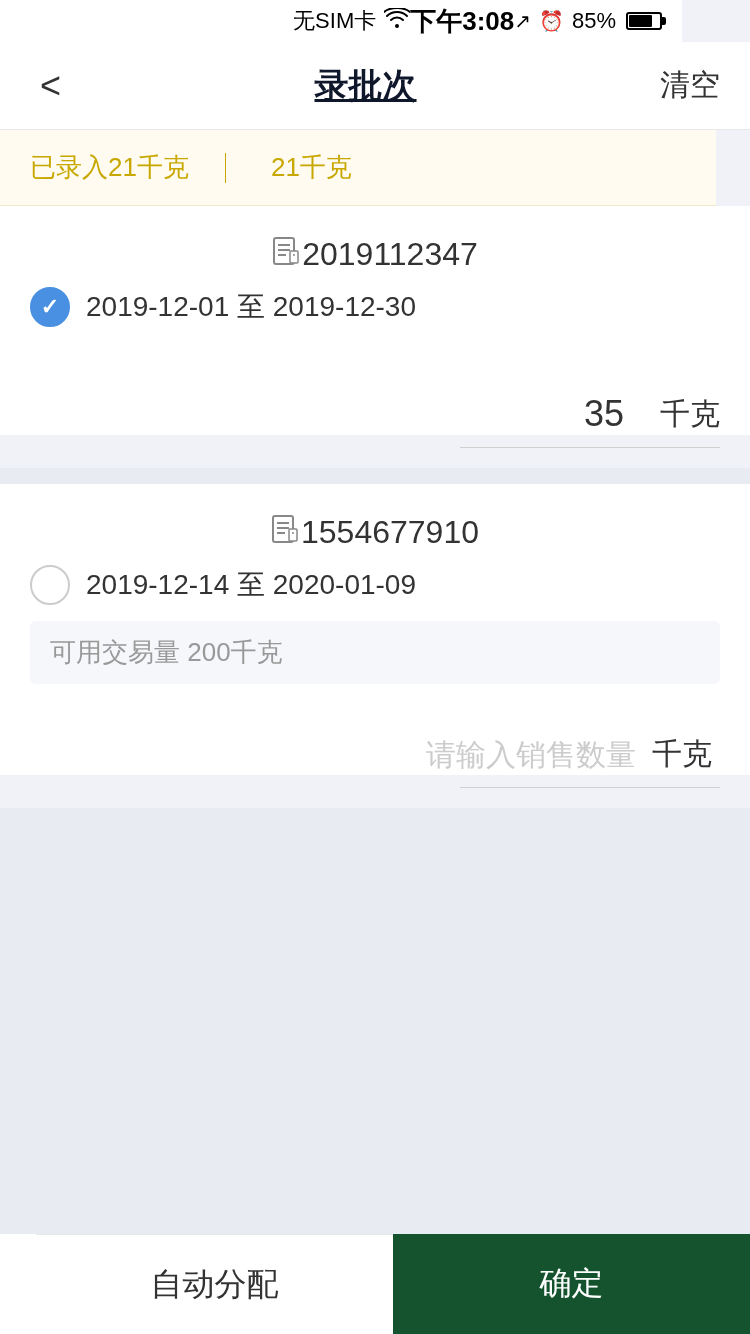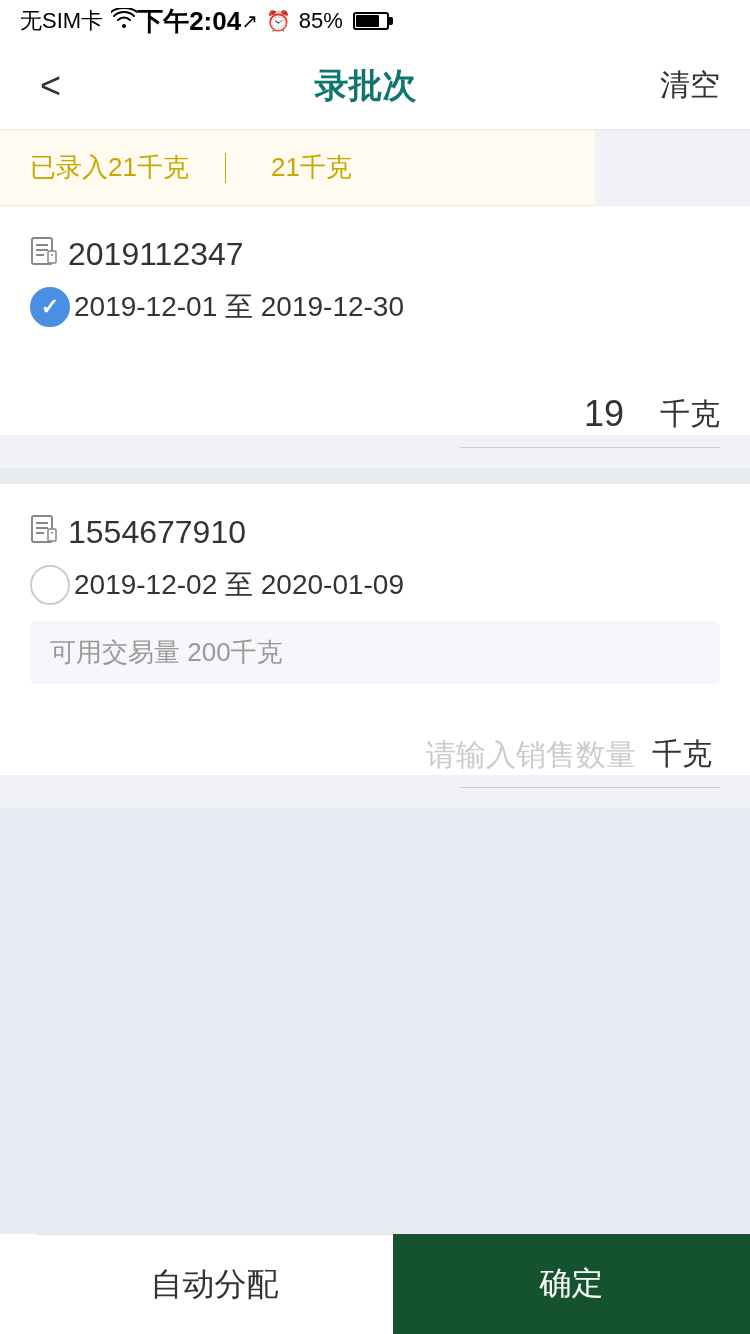--- a/index.html
+++ b/index.html
@@ -8,26 +8,26 @@
       width: 750px;
       min-height: 1334px;
       font-family: -apple-system, 'PingFang SC', 'Helvetica Neue', Arial, sans-serif;
       background: #f0f2f7;
       position: relative;
       overflow-x: hidden;
     }
 
     
     .status-bar {
-      width: 750px;
+      width: 682px;
       height: 42px;
       background: #fff;
       display: flex;
       align-items: center;
-      justify-content: flex-start;
+      justify-content: flex-end;
       padding: 0 20px;
       font-size: 24px;
     }
     .status-left {
       display: flex;
       align-items: center;
       gap: 8px;
       font-size: 22px;
       color: #000;
     }
@@ -86,31 +86,32 @@
     }
     .nav-back {
       font-size: 36px;
       color: #333;
       cursor: pointer;
       padding: 10px;
     }
     .nav-title {
       font-size: 34px;
       font-weight: 600;
-      color: #0f766e;
+      color: #0f172a;
+      text-decoration: underline;
     }
     .nav-clear {
       font-size: 30px;
       color: #333;
       cursor: pointer;
     }
 
     
     .summary-bar {
-      width: 595px;
+      width: 716px;
       background: #fffbf0;
       padding: 20px 30px;
       display: flex;
       align-items: center;
       gap: 36px;
       border-bottom: 1px solid #f0e8c8;
     }
     .summary-text {
       font-size: 26px;
       color: #c8a800;
@@ -128,37 +129,38 @@
 
     
     .batch-item {
       background: #fff;
       padding: 30px;
     }
 
     .batch-header {
       display: flex;
       align-items: center;
-      gap: 10px;
+      gap: 2px;
       margin-bottom: 14px;
+      justify-content: center;
     }
     .batch-icon {
       font-size: 30px;
       color: #666;
     }
     .batch-id {
       font-size: 32px;
       color: #333;
       font-weight: 500;
     }
 
     .batch-date-row {
       display: flex;
       align-items: center;
-      gap: 4px;
+      gap: 16px;
       margin-bottom: 16px;
     }
     .radio-circle {
       width: 40px;
       height: 40px;
       border-radius: 50%;
       border: 2px solid #ccc;
       background: #fff;
       display: flex;
       align-items: center;
@@ -301,21 +303,21 @@
       <span>无SIM卡</span>
       <span>
         <svg width="26" height="20" viewBox="0 0 26 20">
           <path d="M13 16a2 2 0 1 1 0 4 2 2 0 0 1 0-4z" fill="#000"></path>
           <path d="M7 12c1.6-1.6 3.8-2.5 6-2.5s4.4.9 6 2.5" stroke="#000" stroke-width="2" fill="none" stroke-linecap="round"></path>
           <path d="M3 8C5.7 5.3 9.2 4 13 4s7.3 1.3 10 4" stroke="#000" stroke-width="2" fill="none" stroke-linecap="round"></path>
           <path d="M0 4C3.7.7 8.2 0 13 0s9.3.7 13 4" stroke="#000" stroke-width="2" fill="none" stroke-linecap="round"></path>
         </svg>
       </span>
     </div>
-    <div class="status-center">下午2:04</div>
+    <div class="status-center">下午3:08</div>
     <div class="status-right">
       <span style="font-size:20px;">↗</span>
       <span style="font-size:20px;">⏰</span>
       <span>85%</span>
       <div class="battery-icon">
         <div class="battery-fill"></div>
       </div>
     </div>
   </div>
 
@@ -345,21 +347,21 @@
       </span>
       <span class="batch-id">2019112347</span>
     </div>
     <div class="batch-date-row">
       <div class="radio-circle selected"></div>
       <span class="batch-date">2019-12-01 至 2019-12-30</span>
     </div>
   </div>
 
   <div class="amount-row">
-    <span class="amount-value">19</span>
+    <span class="amount-value">35</span>
     <span style="width:20px;"></span>
     <span class="amount-unit">千克</span>
   </div>
   <div style="height:1px; background:#d0d0d0; margin: 12px 30px 20px; width:260px; align-self:flex-end; margin-left:auto; margin-right:30px;"></div>
 
   <div class="section-divider"></div>
 
   <div class="batch-item">
     <div class="batch-header">
       <span class="batch-icon">
@@ -369,21 +371,21 @@
           <line x1="6" y1="13" x2="18" y2="13" stroke="#888" stroke-width="2"></line>
           <line x1="6" y1="18" x2="14" y2="18" stroke="#888" stroke-width="2"></line>
           <rect x="18" y="14" width="8" height="12" rx="1" fill="#fff" stroke="#888" stroke-width="1.5"></rect>
           <line x1="21" y1="18" x2="23" y2="18" stroke="#888" stroke-width="1.5"></line>
         </svg>
       </span>
       <span class="batch-id">1554677910</span>
     </div>
     <div class="batch-date-row">
       <div class="radio-circle"></div>
-      <span class="batch-date">2019-12-02 至 2020-01-09</span>
+      <span class="batch-date">2019-12-14 至 2020-01-09</span>
     </div>
     <div class="available-qty-box">
       <span class="available-qty-text">可用交易量 200千克</span>
     </div>
   </div>
 
   <div class="input-row">
     <input class="qty-input" type="text" placeholder="请输入销售数量" style="">
     <span class="input-unit">千克</span>
   </div>

